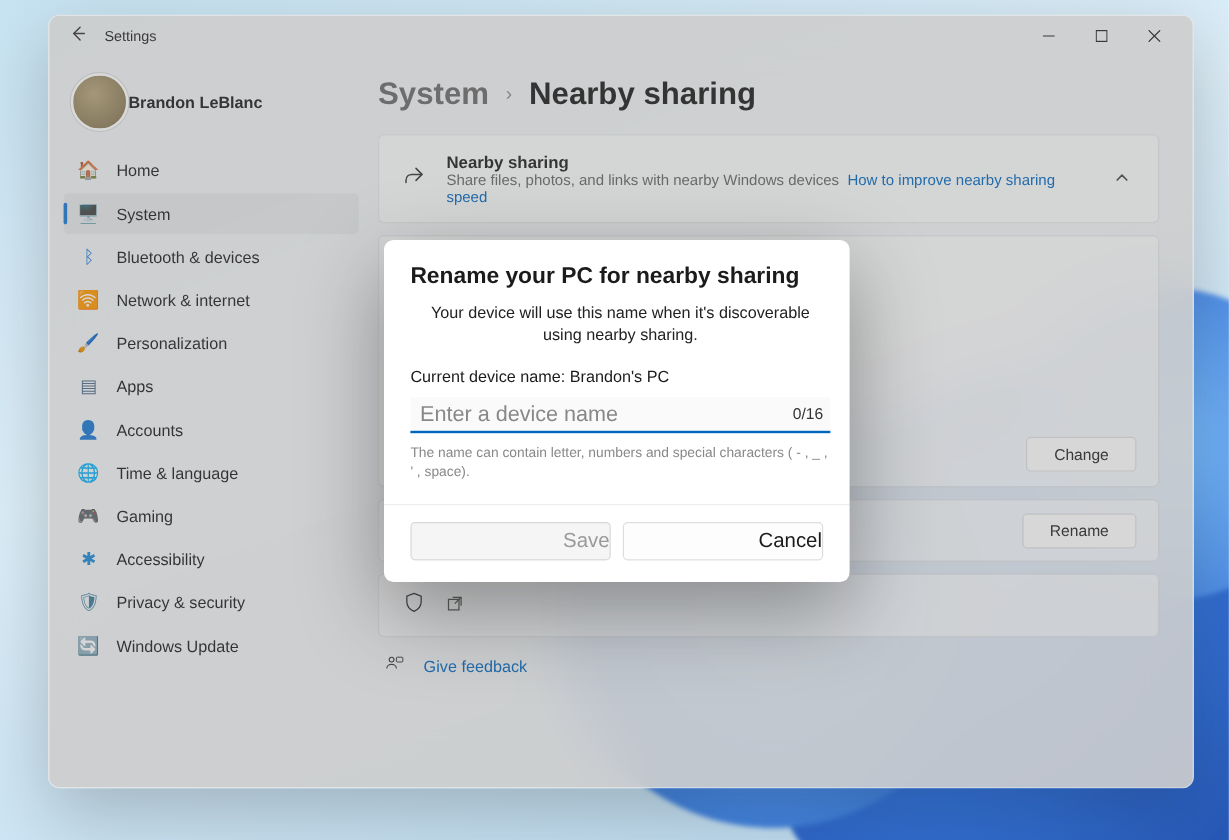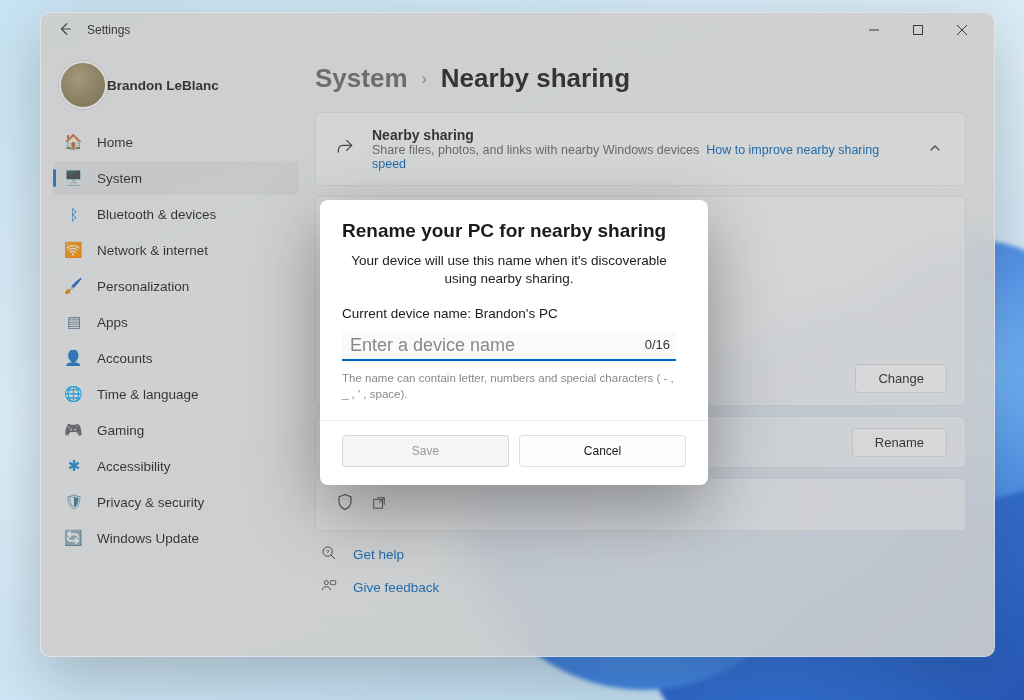--- a/index.html
+++ b/index.html
@@ -87,37 +87,37 @@
 .helprow a { color: #0067c0; text-decoration: none; }
 
 .dim-overlay {
   position: absolute; inset: 0; background: rgba(120,120,120,0.28); z-index: 2;
 }
 
 .modal {
   position: absolute; left: 320px; top: 200px; width: 388px; background: #fff; border-radius: 8px;
   box-shadow: 0 24px 70px rgba(0,0,0,.35); z-index: 3; overflow: hidden;
 }
-.modal .m-body { padding: 20px 32px 10px 22px; }
+.modal .m-body { padding: 20px 16px 10px 22px; }
 .modal h2 { font-size: 19px; font-weight: 600; color: #1b1b1b; margin-bottom: 10px; }
 .modal .m-desc { font-size: 13.5px; color: #222; margin-bottom: 18px; line-height: 1.35; text-align: center; }
 .modal .m-label { font-size: 13.5px; color: #1b1b1b; margin-bottom: 10px; }
 .modal .m-field { position: relative; margin-bottom: 10px; }
 .modal .m-field input {
   width: 100%; height: 30px; border: none; border-bottom: 2px solid #0067c0; background: #fafafa;
   padding: 0 44px 0 8px; font-size: 18px; color: #222;
 }
 .modal .m-field input::placeholder { color: #888; }
 .modal .m-field .counter { position: absolute; right: 6px; top: 6px; font-size: 13px; color: #333; }
 .modal .m-hint { font-size: 11.5px; color: #888; line-height: 1.35; margin-bottom: 8px; }
 .modal .m-footer {
   border-top: 1px solid rgba(0,0,0,.07); padding: 14px 22px 18px 22px; display: flex; gap: 10px;
 }
 .modal .m-footer button {
-  flex: 1; height: 32px; border-radius: 4px; border: 1px solid rgba(0,0,0,.12); font-size: 12px; cursor: pointer;
+  flex: 1; height: 32px; border-radius: 4px; border: 1px solid rgba(0,0,0,.12); font-size: 17px; cursor: pointer; text-align: right;
 }
 .modal .m-footer .save { background: #f5f5f5; color: #9a9a9a; cursor: not-allowed; }
 .modal .m-footer .cancel { background: #fdfdfd; color: #1b1b1b; }
 </style>
 </head>
 <body>
 
 <div class="bloom"></div>
 
 <div class="window">
@@ -249,30 +249,20 @@
         </div>
         <div class="openext">
           <svg width="14" height="14" viewBox="0 0 16 16">
               <rect x="2" y="4" width="10" height="10" stroke="#555" fill="none" stroke-width="1.2"></rect>
               <path d="M6 2h8v8" stroke="#555" fill="none" stroke-width="1.2"></path>
               <path d="M14 2L8 8" stroke="#555" stroke-width="1.2"></path>
             </svg>
         </div>
       </div>
 
-      <div class="helprow">
-        <span class="h-icon">
-          <svg width="16" height="16" viewBox="0 0 24 24">
-              <circle cx="10" cy="10" r="7" stroke="#333" fill="none" stroke-width="1.4"></circle>
-              <line x1="15" y1="15" x2="21" y2="21" stroke="#333" stroke-width="1.4"></line>
-              <text x="10" y="13" text-anchor="middle" font-size="9" fill="#333">?</text>
-            </svg>
-        </span>
-        <a href="#">Get help</a>
-      </div>
       <div class="helprow">
         <span class="h-icon">
           <svg width="16" height="16" viewBox="0 0 24 24">
               <circle cx="8" cy="7" r="3" stroke="#333" fill="none" stroke-width="1.4"></circle>
               <path d="M2 18c0-3 3-5 6-5s6 2 6 5" stroke="#333" fill="none" stroke-width="1.4"></path>
               <rect x="14" y="4" width="8" height="6" rx="1" stroke="#333" fill="none" stroke-width="1.2"></rect>
             </svg>
         </span>
         <a href="#">Give feedback</a>
       </div>

